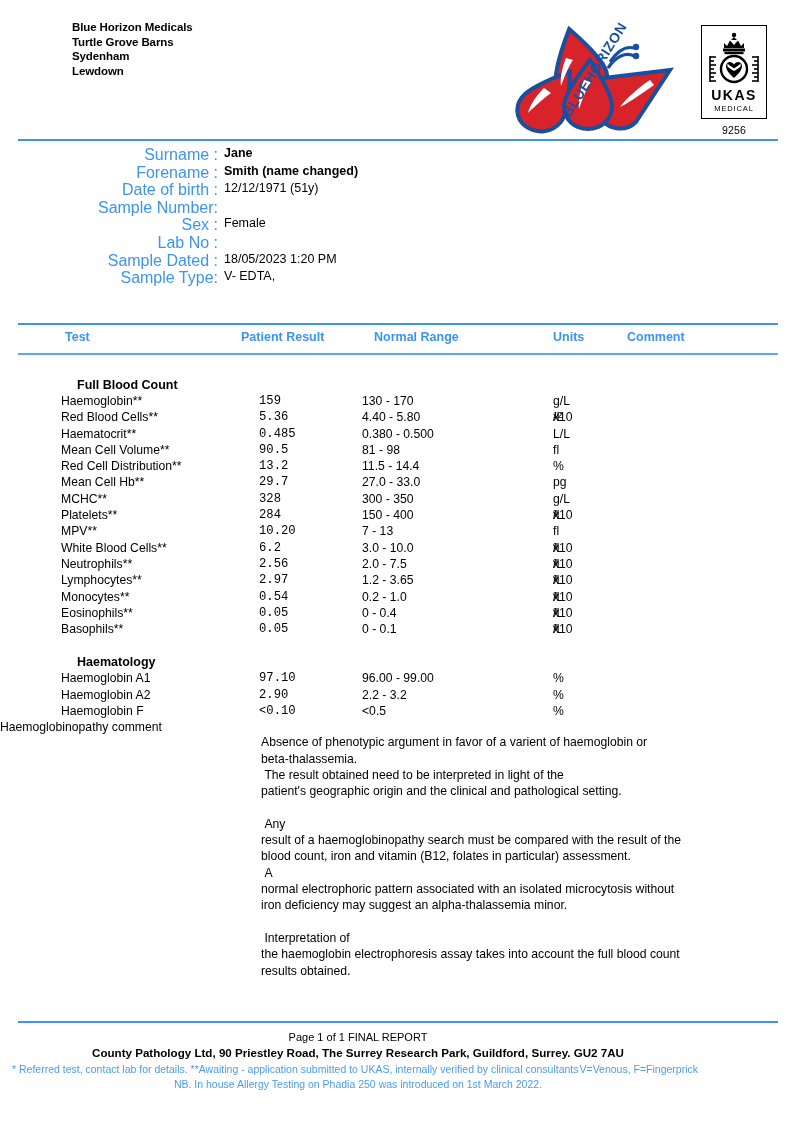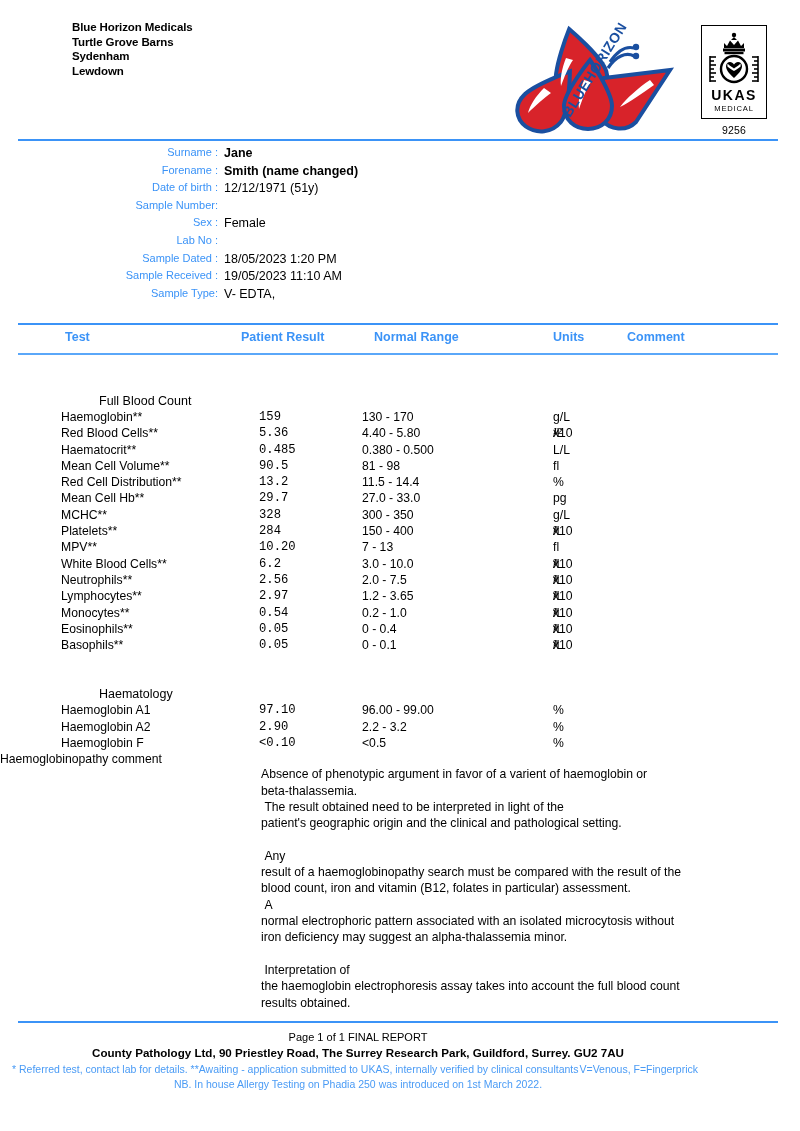--- a/index.html
+++ b/index.html
@@ -83,21 +83,21 @@
   .prow {
     height: 17.6px;
     position: relative;
   }
   .plabel {
     position: absolute;
     left: 0;
     width: 218px;
     text-align: right;
     color: #3b93f7;
-    font-size: 11px;
+    font-size: 16px;
     white-space: pre;
   }
   .pvalue {
     position: absolute;
     left: 224px;
     font-size: 12.5px;
     white-space: pre;
   }
   .pvalue.b { font-weight: bold; }
 
@@ -123,24 +123,23 @@
   .results {
     position: absolute;
     left: 0;
     top: 378px;
     width: 800px;
   }
   .section-title {
     position: relative;
     height: 16px;
     font-size: 12.5px;
-    font-weight: normal;
-    padding-left: 99px;
-    white-space: pre;
-    margin-top: 16px;
+    font-weight: bold;
+    padding-left: 77px;
+    white-space: pre;
   }
   .row {
     position: relative;
     height: 16.3px;
     font-size: 12.2px;
   }
   .row span { position: absolute; white-space: pre; }
   .c-test   { left: 61px; }
   .c-result { left: 259px; font-family: Liberation Mono, monospace; }
   .c-range  { left: 362px; }
@@ -320,24 +319,20 @@
     </div>
     <div class="prow">
       <span class="plabel">Lab No :</span>
       <span class="pvalue"></span>
     </div>
     <div class="prow">
       <span class="plabel">Sample Dated :</span>
       <span class="pvalue">18/05/2023 1:20 PM</span>
     </div>
     <div class="prow">
-      <span class="plabel">Sample Received :</span>
-      <span class="pvalue">19/05/2023 11:10 AM</span>
-    </div>
-    <div class="prow">
       <span class="plabel">Sample Type:</span>
       <span class="pvalue">V- EDTA,</span>
     </div>
   </div>
 
 <div class="rule" style="top:323px"></div>
 
 <div class="thead">
   <span class="th-test">Test</span>
   <span class="th-result">Patient Result</span>

